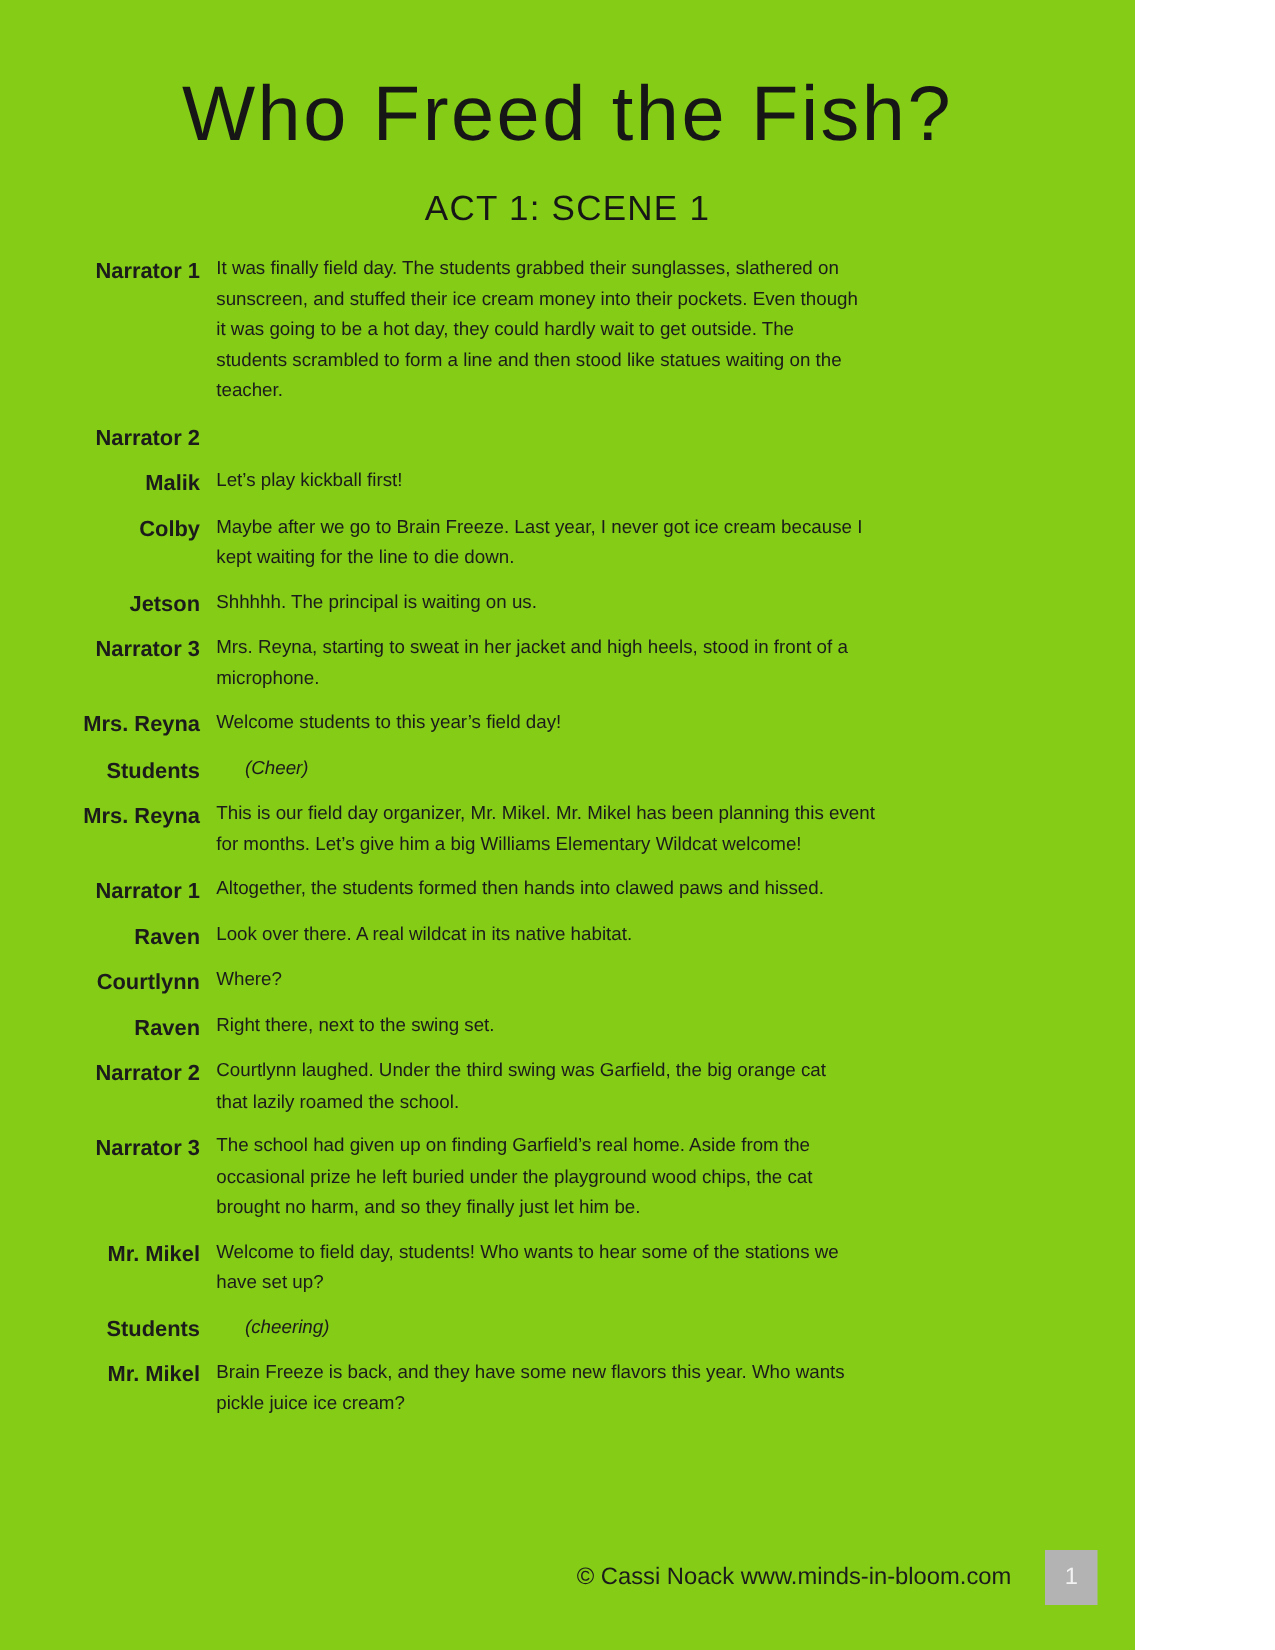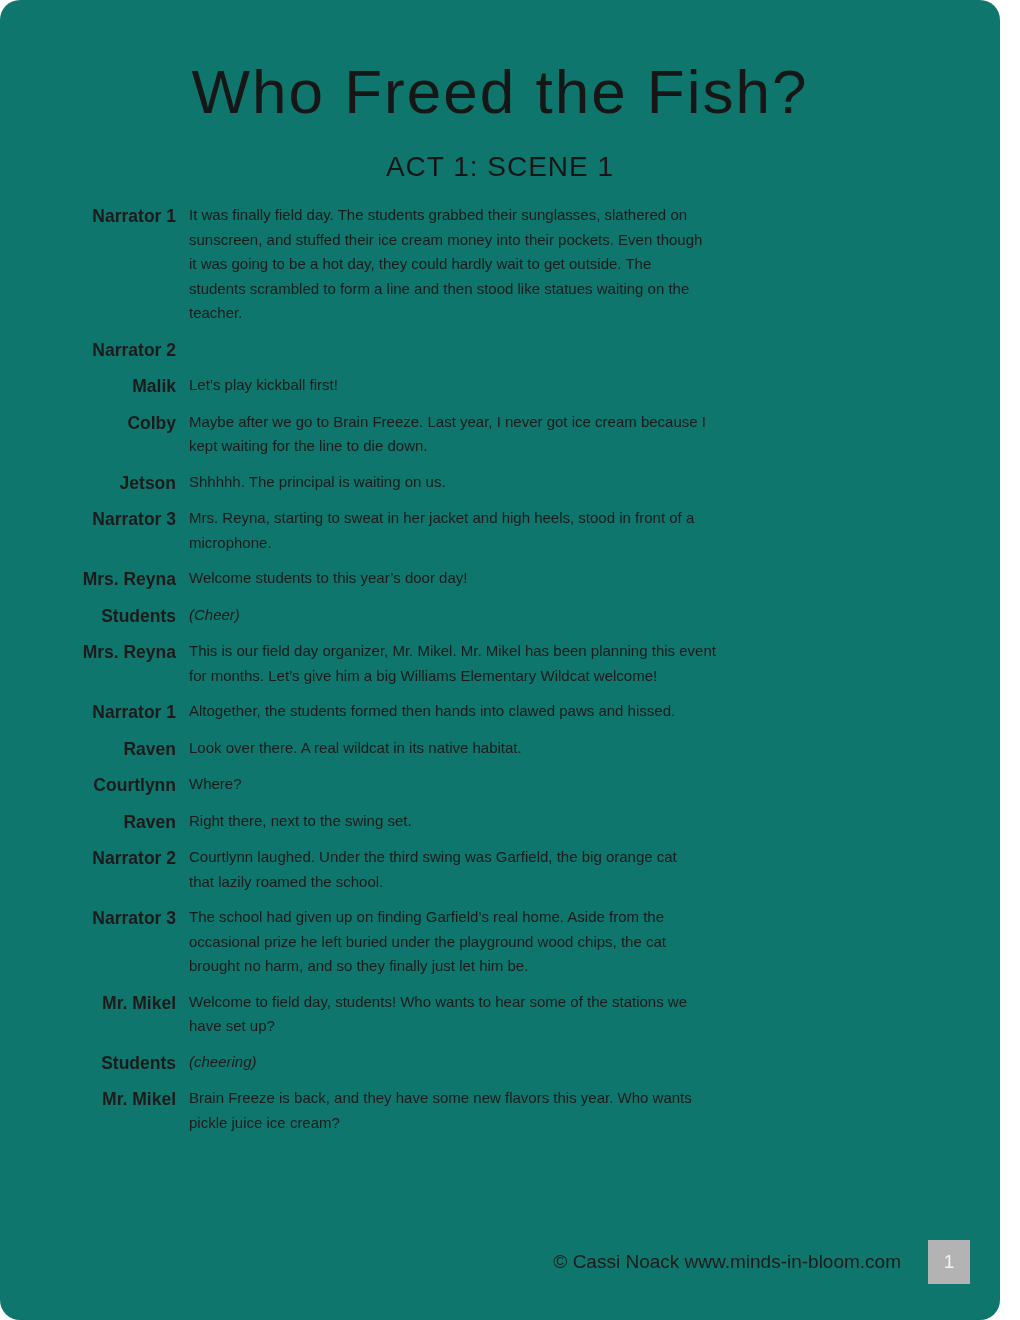--- a/index.html
+++ b/index.html
@@ -1,25 +1,24 @@
 <!DOCTYPE html>
 <html><head>
 <meta charset="utf-8">
 <style>
   html, body { margin: 0; padding: 0; background: #ffffff; }
   .page {
     position: relative;
-    width: 1000px;
+    width: 908px;
     height: 1320px;
-    background: #0f766e;
+    background: #84cc16;
     color: #1b1b1b;
     font-family: "Liberation Sans", sans-serif;
     overflow: hidden;
     box-sizing: border-box;
-    border-radius: 20px;
   }
   .doc-title {
     margin: 0;
     padding-top: 56px;
     text-align: center;
     font-size: 62px;
     font-weight: 400;
     letter-spacing: 2px;
     line-height: 1.15;
     color: #161616;
@@ -28,21 +27,21 @@
     margin: 0;
     margin-top: 24px;
     text-align: center;
     font-size: 28px;
     font-weight: 400;
     letter-spacing: 1px;
     color: #161616;
   }
   .script-body {
     margin-top: 20px;
-    padding-left: 56px;
+    padding-left: 40px;
   }
   .entry {
     display: flex;
     gap: 13px;
     margin-bottom: 11px;
   }
   .speaker {
     flex: 0 0 120px;
     width: 120px;
     text-align: right;
@@ -51,21 +50,21 @@
     line-height: 24.5px;
     padding-top: 1px;
     white-space: nowrap;
   }
   .dialogue {
     width: 757px;
     font-size: 15px;
     line-height: 24.5px;
     white-space: pre-line;
   }
-  .dialogue.italic { font-style: italic; }
+  .dialogue.italic { font-style: italic; margin-left: 23px; }
   .footer {
     position: absolute;
     right: 30px;
     bottom: 36px;
     display: flex;
     align-items: center;
     gap: 27px;
   }
   .copyright {
     font-size: 19px;
@@ -120,21 +119,21 @@
     </div>
 
     <div class="entry">
       <div class="speaker">Narrator 3</div>
       <div class="dialogue">Mrs. Reyna, starting to sweat in her jacket and high heels, stood in front of a
 microphone.</div>
     </div>
 
     <div class="entry">
       <div class="speaker">Mrs. Reyna</div>
-      <div class="dialogue">Welcome students to this year’s door day!</div>
+      <div class="dialogue">Welcome students to this year’s field day!</div>
     </div>
 
     <div class="entry">
       <div class="speaker">Students</div>
       <div class="dialogue italic">(Cheer)</div>
     </div>
 
     <div class="entry">
       <div class="speaker">Mrs. Reyna</div>
       <div class="dialogue">This is our field day organizer, Mr. Mikel. Mr. Mikel has been planning this event

